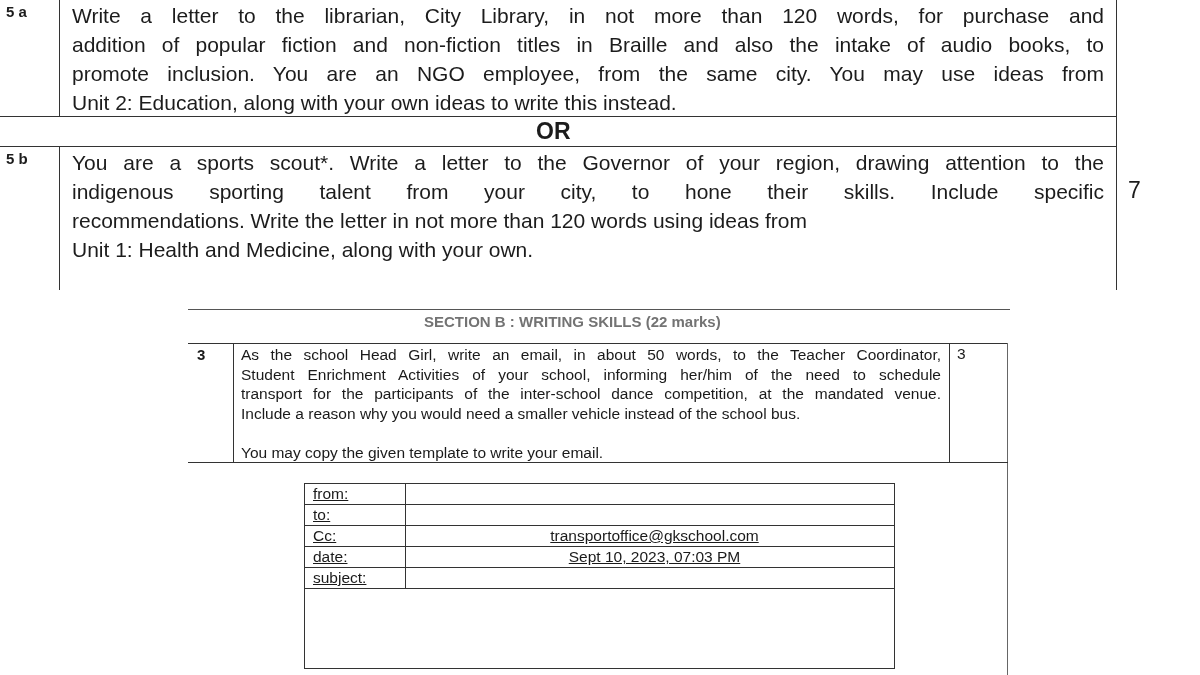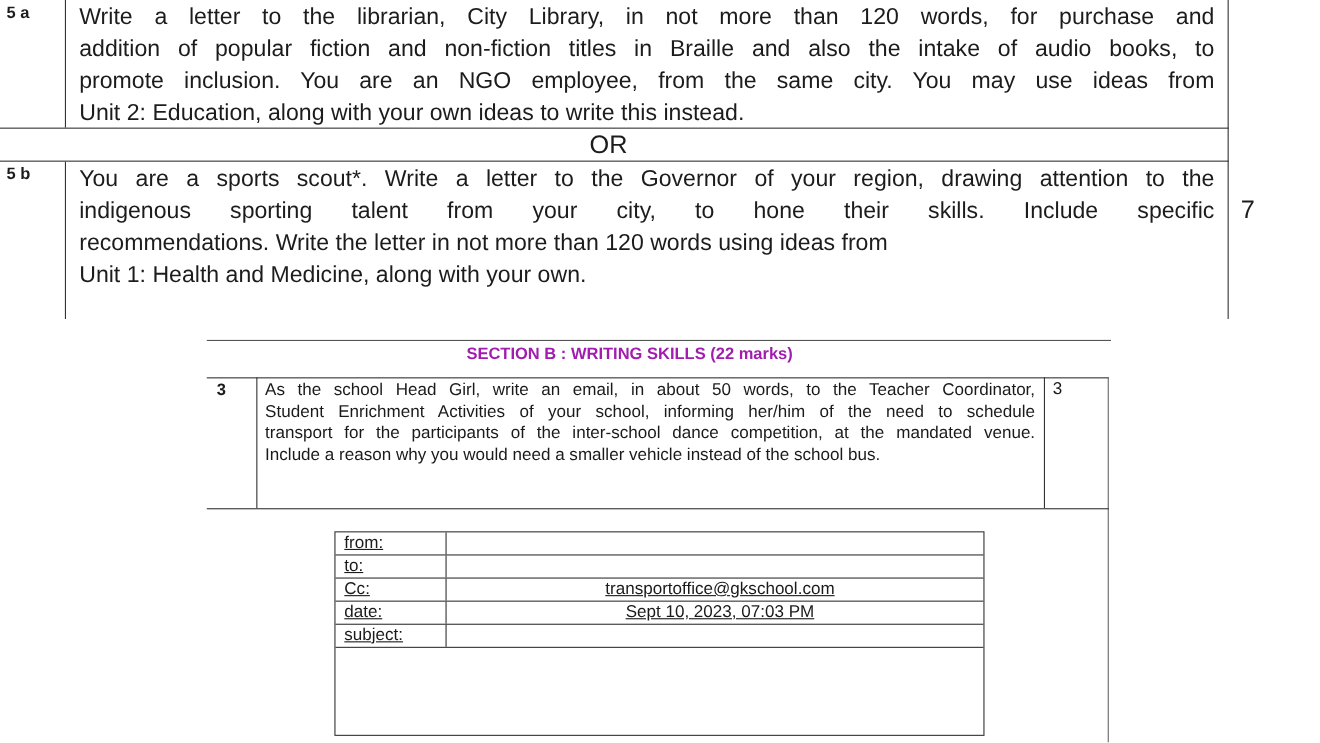--- a/index.html
+++ b/index.html
@@ -37,35 +37,35 @@
     }
     .q-num-top {
       position: absolute;
       font-size: 15px;
       font-weight: bold;
       color: #1c1c1c;
     }
     .or-label {
       position: absolute;
       font-size: 23px;
-      font-weight: normal;
+      font-weight: bold;
       color: #1c1c1c;
     }
     .marks-top {
       position: absolute;
       font-size: 23px;
       color: #1c1c1c;
     }
 
     
     .section-title {
       position: absolute;
       font-size: 15px;
       font-weight: bold;
-      color: #a21caf;
+      color: #737373;
     }
     .q3-num {
       position: absolute;
       font-size: 15px;
       font-weight: bold;
     }
     .q3-text {
       position: absolute;
       font-size: 15.5px;
       line-height: 19.5px;
@@ -161,20 +161,21 @@
   <div class="vline" style="left:1007px; top:343px; height:332px; border-left-width:1.5px; border-color:#666;"></div>
   <div class="hline" style="left:188px; top:462px; width:820px; border-top-width:1px;"></div>
 
   <div class="q3-num" style="left:197px; top:346px;">3</div>
   <div class="q3-text" style="left:241px; top:345px; width:700px;">
     <span class="line">As the school Head Girl, write an email, in about 50 words, to the Teacher Coordinator,</span>
     <span class="line">Student Enrichment Activities of your school, informing her/him of the need to schedule</span>
     <span class="line">transport for the participants of the inter-school dance competition, at the mandated venue.</span>
     <span class="line last">Include a reason why you would need a smaller vehicle instead of the school bus.</span>
     <span class="gap"></span>
+    <span class="line last">You may copy the given template to write your email.</span>
   </div>
   <div class="q3-marks" style="left:957px; top:345px;">3</div>
 
   <div class="email-table">
     <div class="email-row">
       <div class="email-label">from:</div>
       <div class="email-value"></div>
     </div>
     <div class="email-row">
       <div class="email-label">to:</div>

